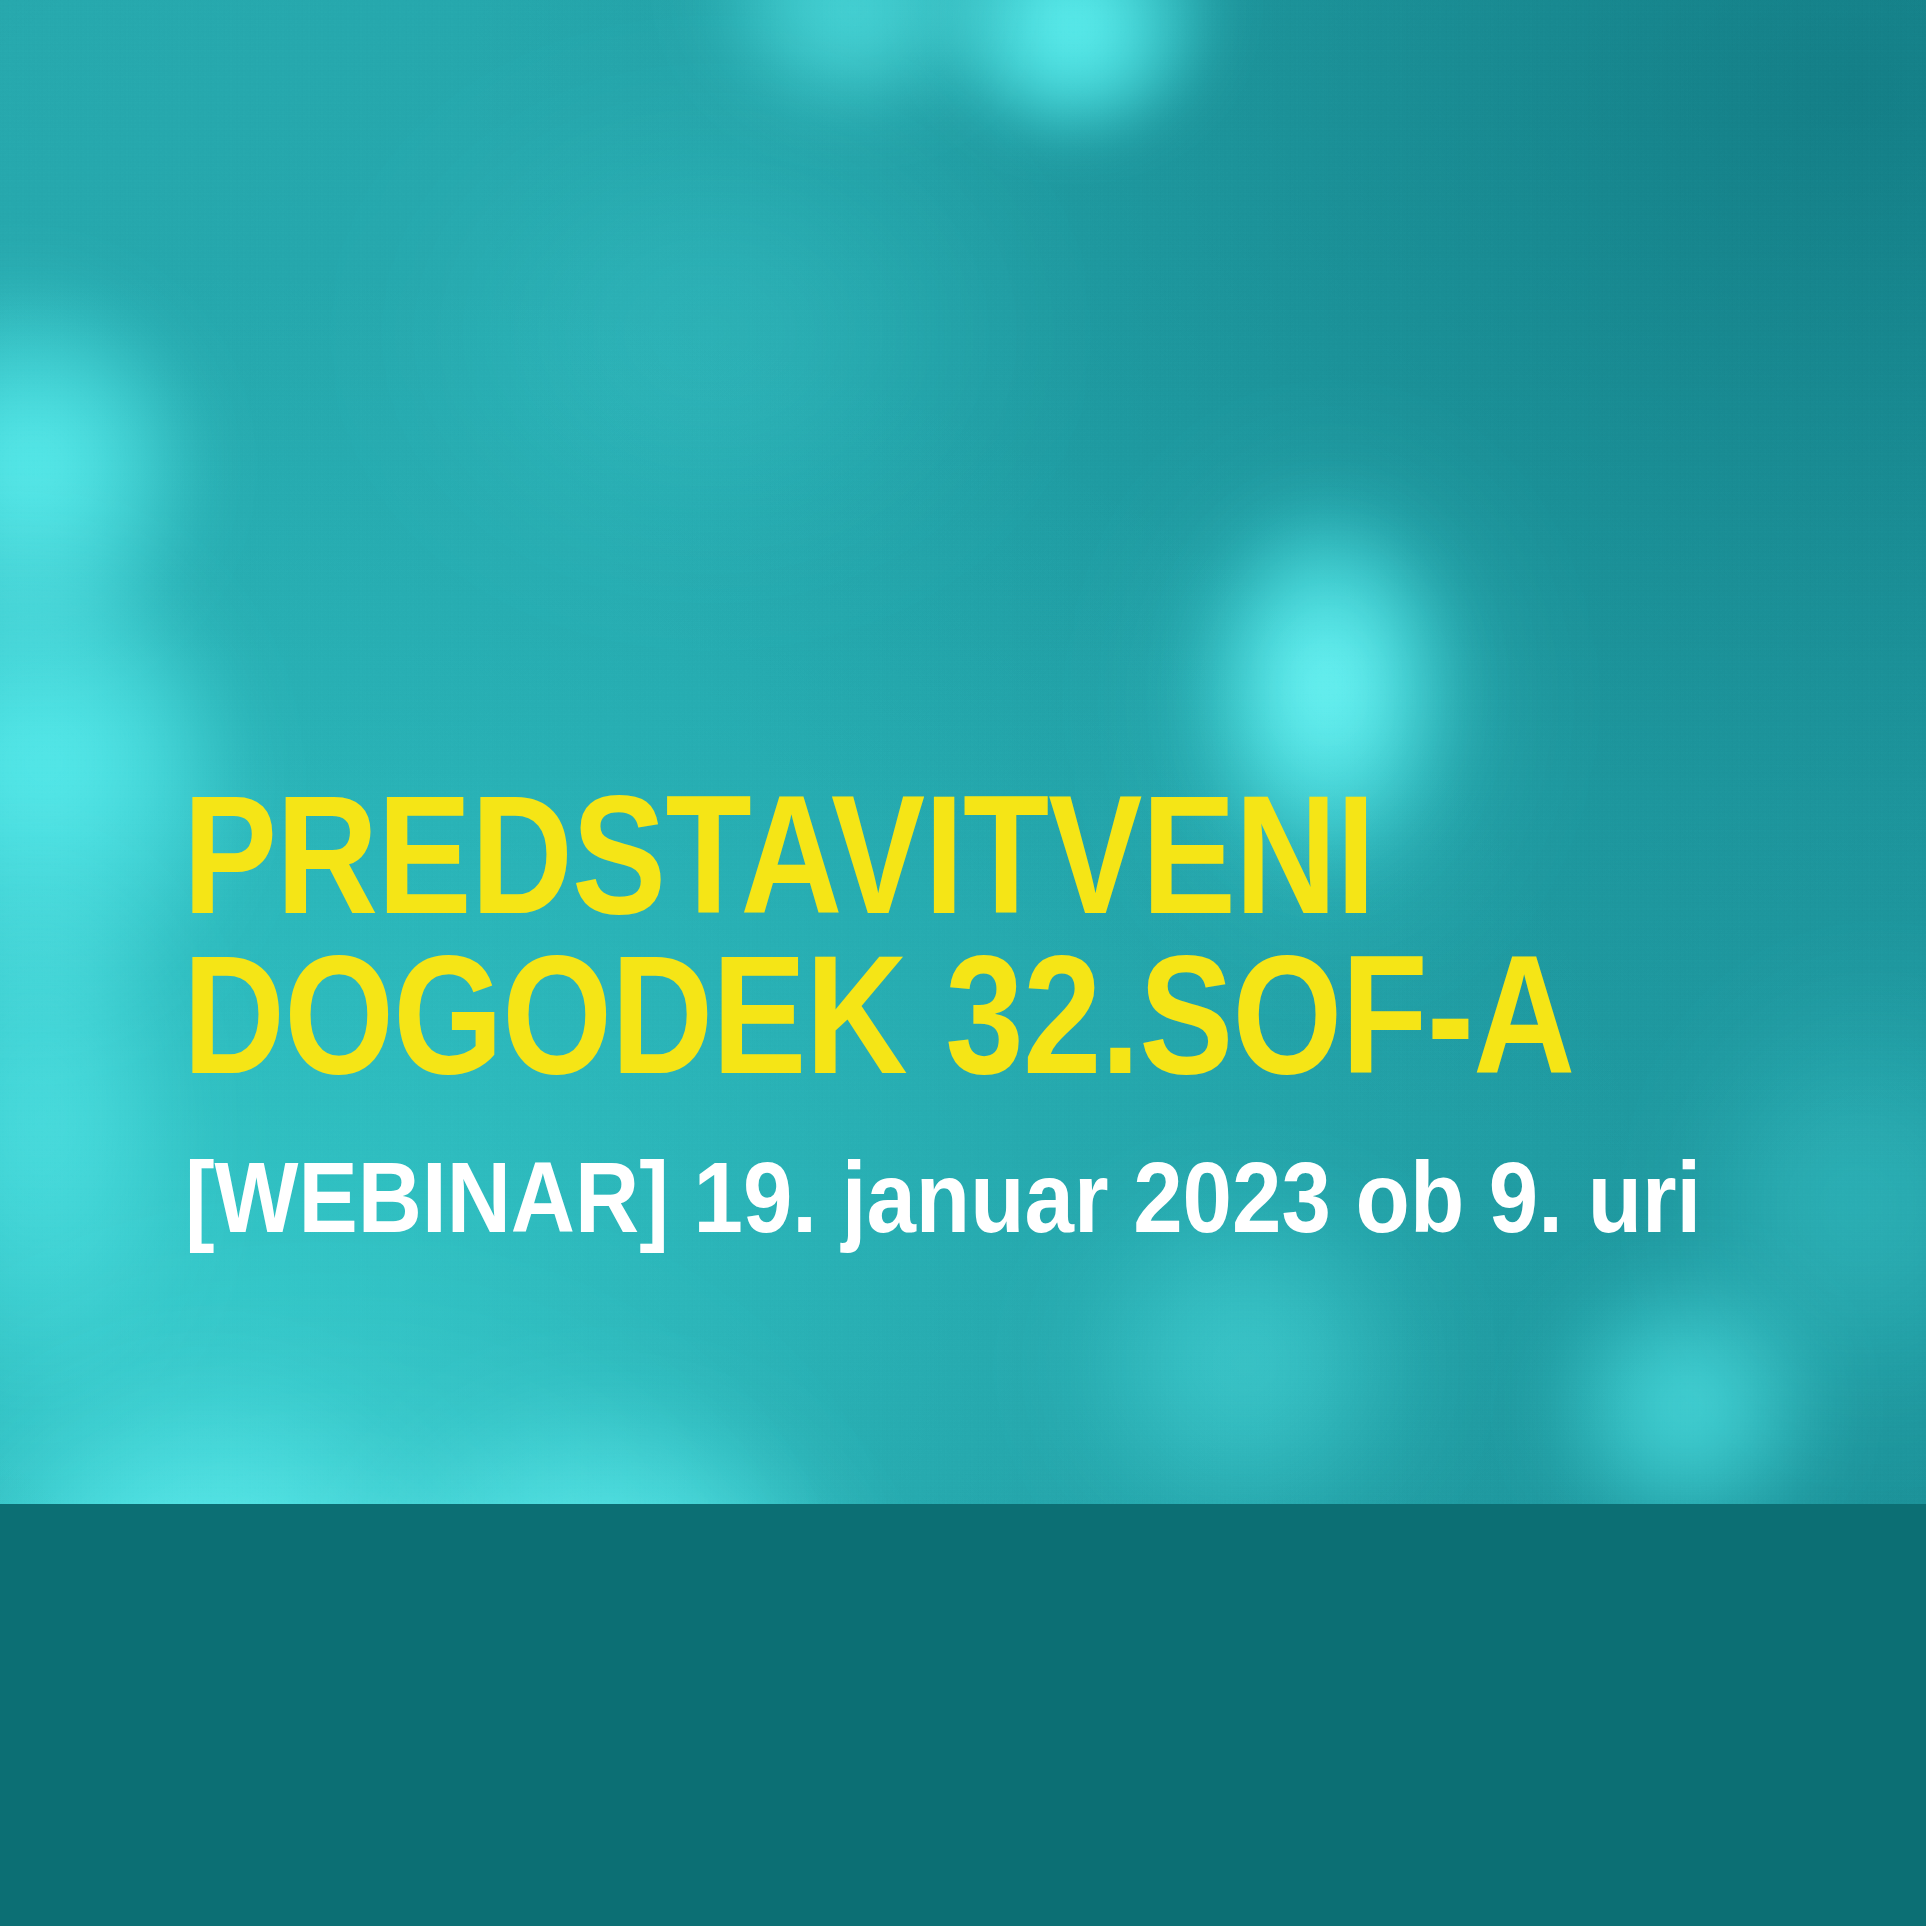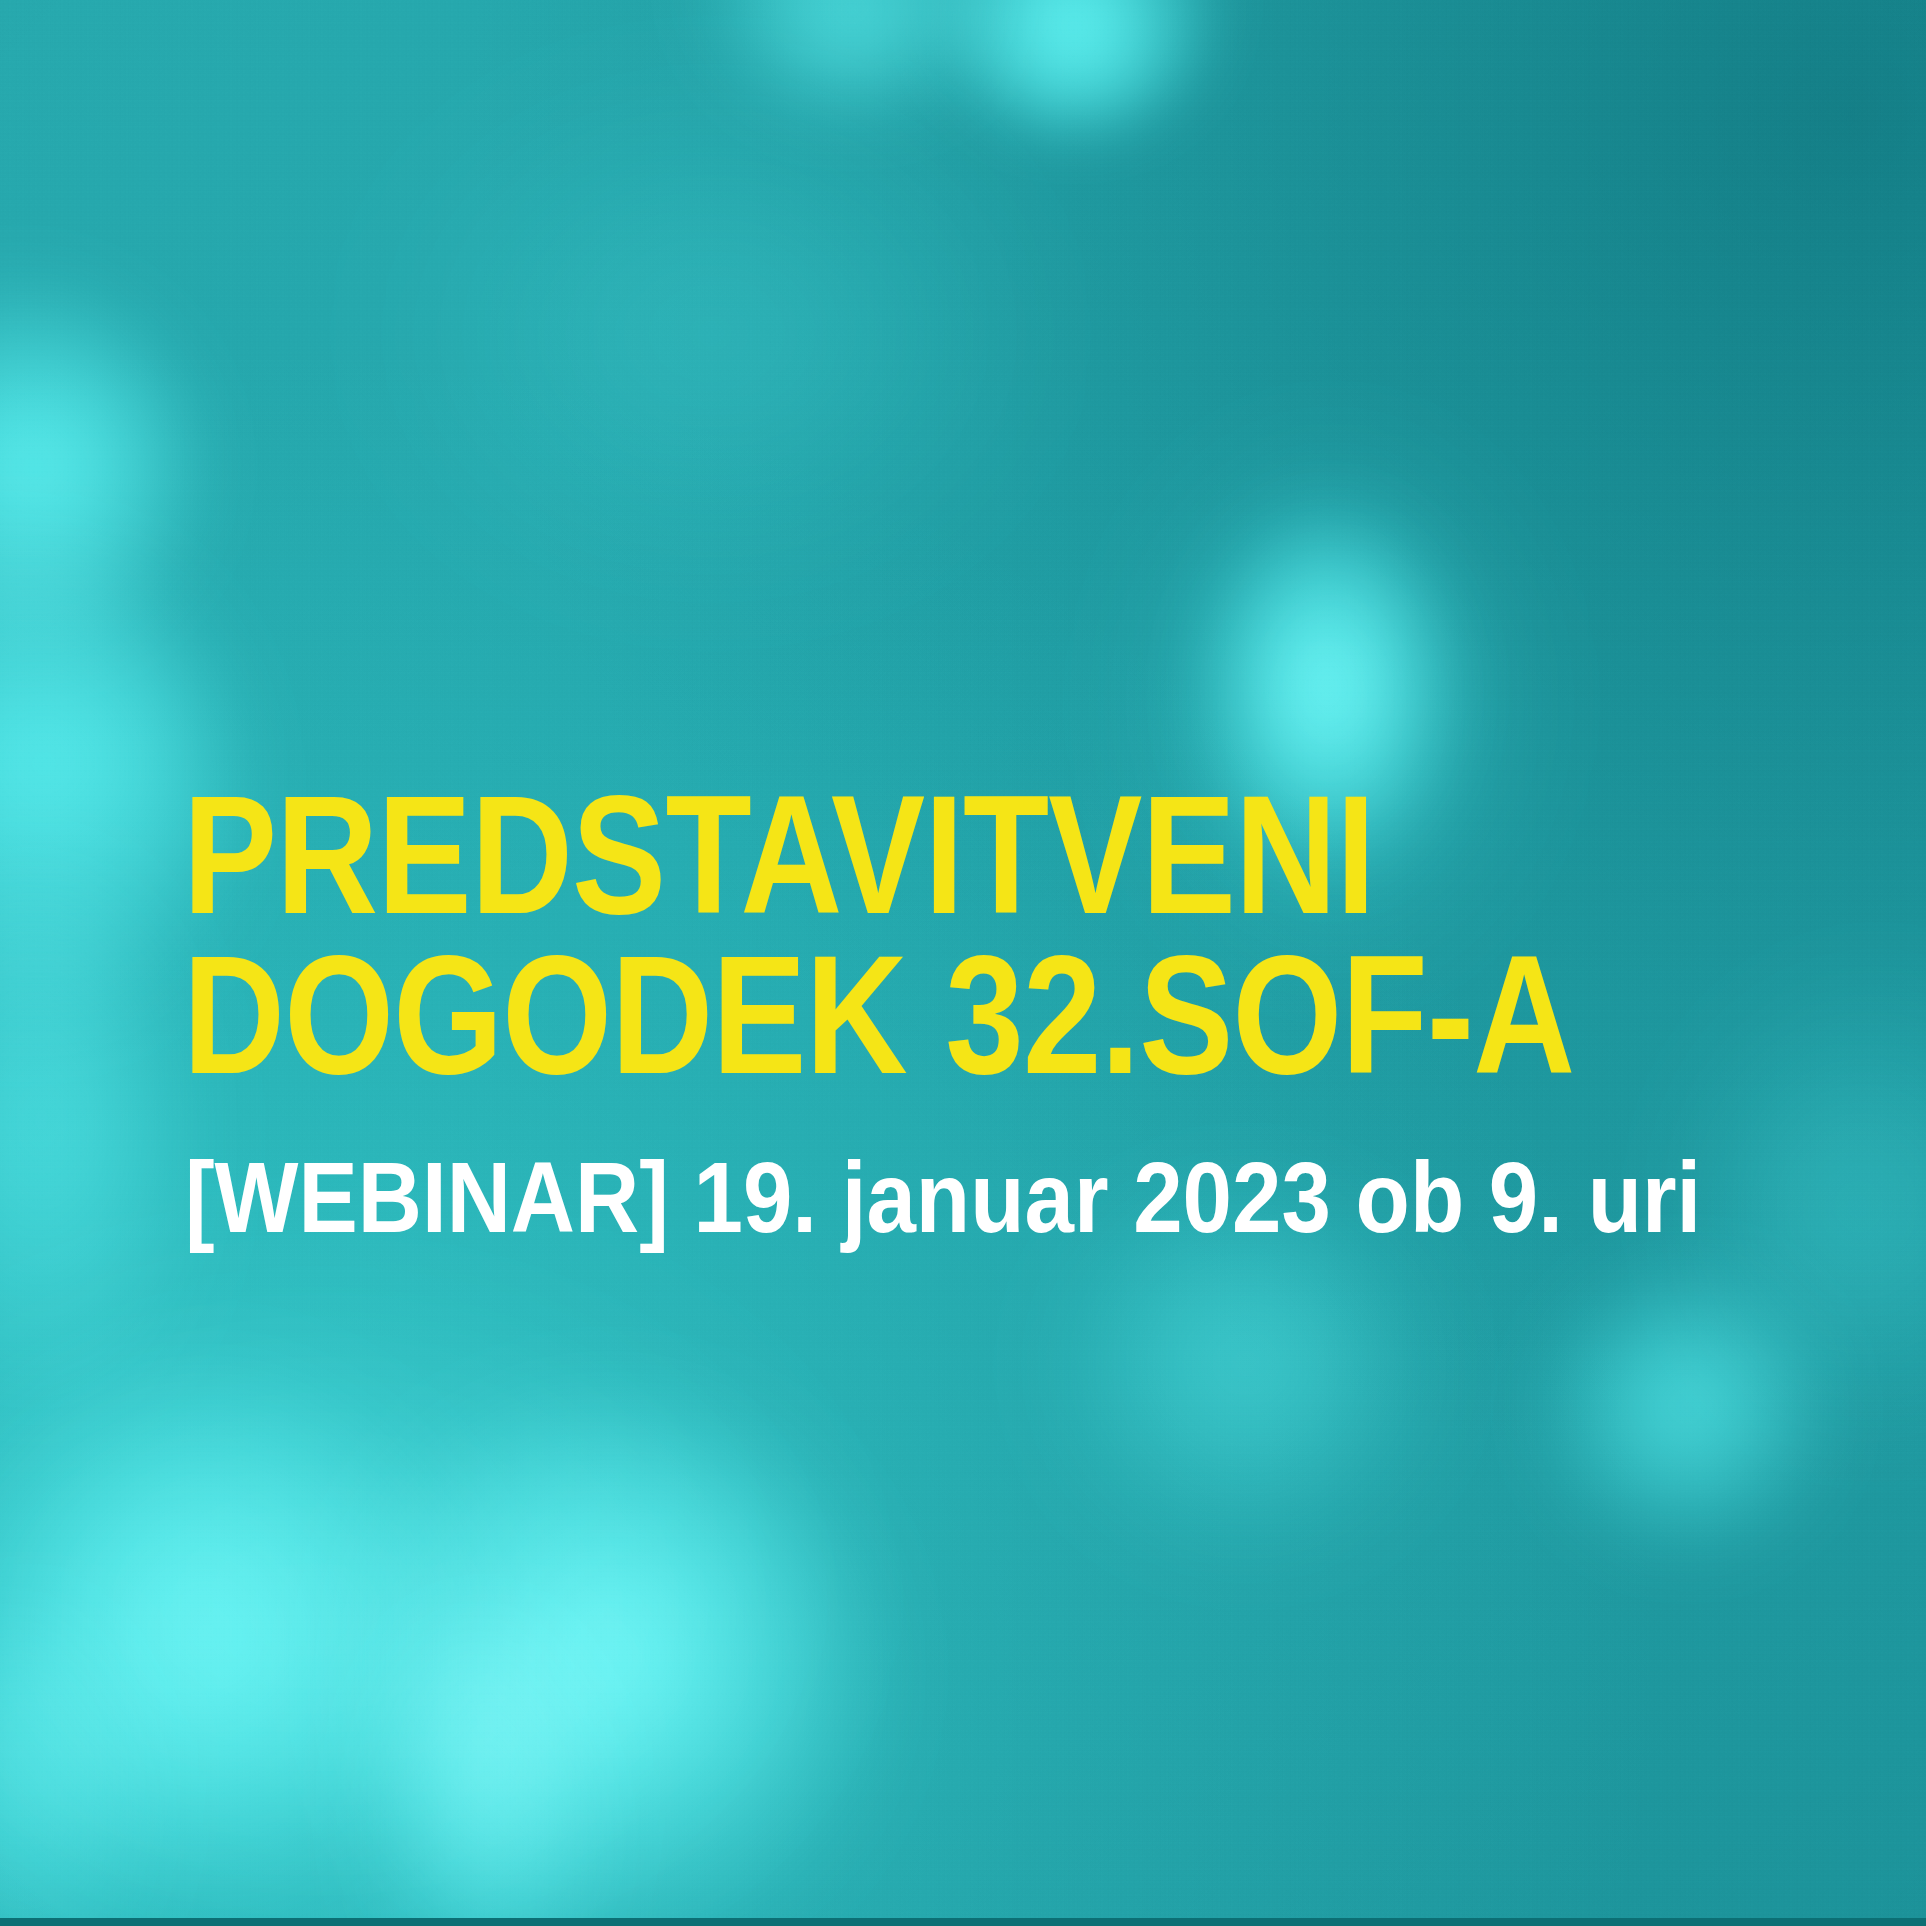--- a/index.html
+++ b/index.html
@@ -4,21 +4,21 @@
 <style>
   html, body {
     margin: 0;
     padding: 0;
     background: #0c6f74;
   }
 
   #poster {
     position: relative;
     width: 1926px;
-    height: 1918px;
+    height: 1504px;
     overflow: hidden;
     background: #0369a1;
     font-family: "Liberation Sans", "DejaVu Sans", sans-serif;
     isolation: isolate;
   }
 
   
   #bg {
     position: absolute;
     inset: 0;

